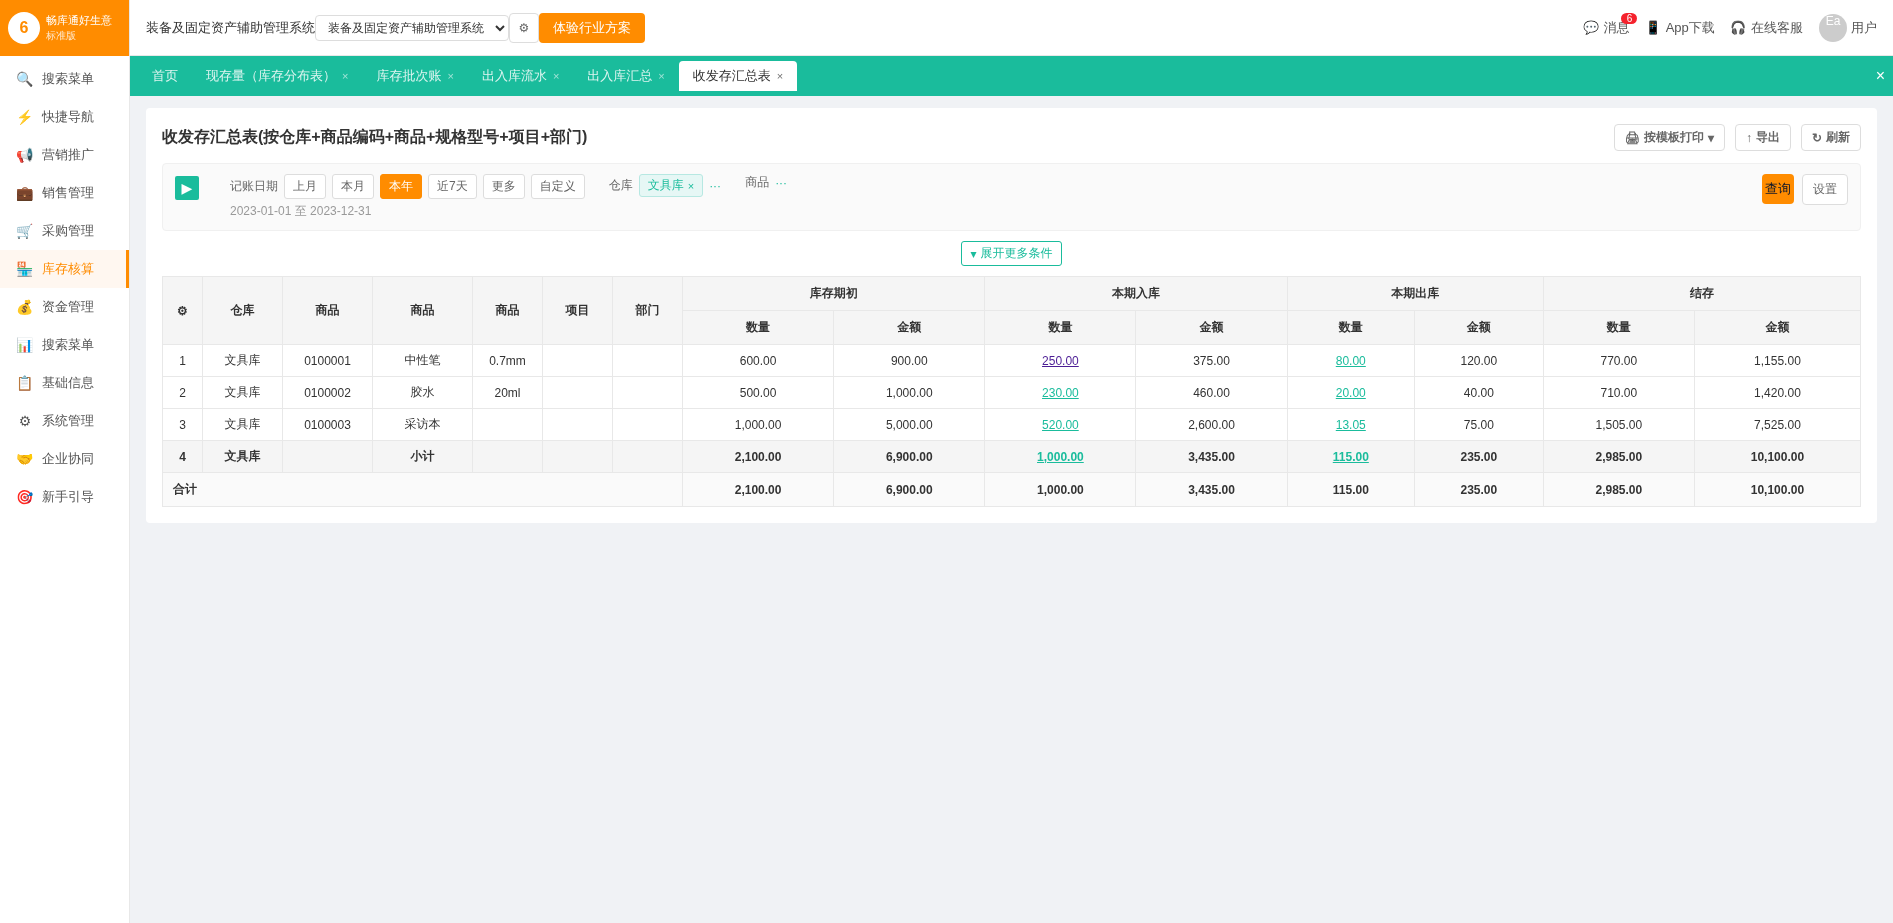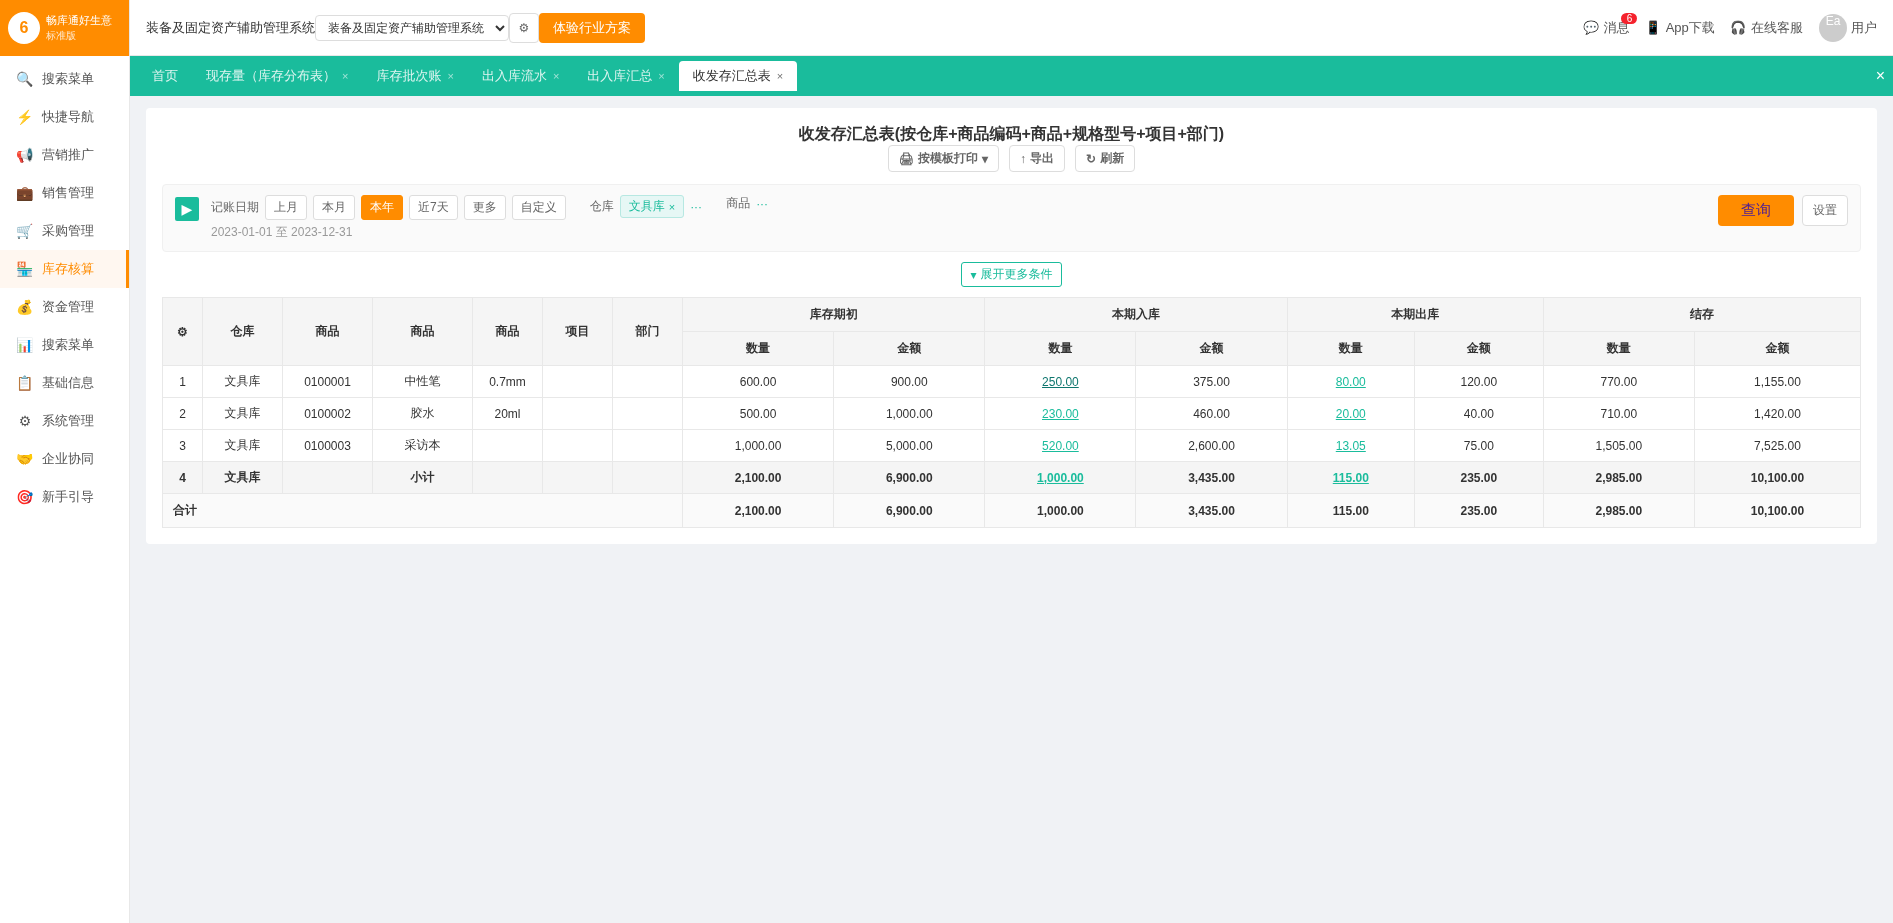--- a/index.html
+++ b/index.html
@@ -35,41 +35,41 @@
     .tabs-bar { background: #1abc9c; display: flex; align-items: center; padding: 0 8px; height: 40px; overflow: hidden; }
     .tab-item { display: flex; align-items: center; gap: 6px; padding: 0 14px; height: 30px; border-radius: 4px 4px 0 0; cursor: pointer; font-size: 13px; color: rgba(255,255,255,0.85); white-space: nowrap; }
     .tab-item.active { background: #fff; color: #333; }
     .tab-close { font-size: 11px; color: inherit; opacity: 0.7; cursor: pointer; }
 
     
     .page-content { background: #f0f2f5; padding: 12px 16px; }
     .page-card { background: #fff; border-radius: 4px; padding: 16px; }
 
     
-    .page-title { font-size: 16px; font-weight: bold; color: #333; margin-bottom: 12px; display: flex; align-items: center; justify-content: space-between; flex-direction: column; }
+    .page-title { font-size: 16px; font-weight: bold; color: #333; margin-bottom: 12px; display: flex; align-items: center; justify-content: space-between; }
     .page-title-actions { display: flex; gap: 10px; align-items: center; font-size: 12px; }
     .page-title-action-btn { display: flex; align-items: center; gap: 4px; color: #666; cursor: pointer; border: 1px solid #ddd; padding: 4px 10px; border-radius: 4px; }
 
     
     .filter-area { display: flex; align-items: flex-start; gap: 12px; margin-bottom: 10px; padding: 10px 12px; background: #fafafa; border: 1px solid #f0f0f0; border-radius: 4px; }
     .filter-toggle { width: 24px; height: 24px; background: #1abc9c; border-radius: 2px; display: flex; align-items: center; justify-content: center; cursor: pointer; color: #fff; font-size: 14px; flex-shrink: 0; margin-top: 2px; }
-    .filter-body { flex: 1; display: flex; align-items: flex-start; gap: 24px; flex-wrap: wrap; }
+    .filter-body { flex: 1; display: flex; align-items: flex-start; gap: 24px; flex-wrap: wrap; margin-left: 19px; }
     .filter-group { display: flex; flex-direction: column; gap: 4px; }
     .filter-label { font-size: 12px; color: #666; }
     .filter-row { display: flex; align-items: center; gap: 6px; flex-wrap: wrap; }
     .date-btn { padding: 3px 8px; border-radius: 3px; border: 1px solid #ddd; cursor: pointer; font-size: 12px; background: #fff; color: #666; }
     .date-btn.active { background: #ff8c00; color: #fff; border-color: #ff8c00; }
     .date-range { font-size: 12px; color: #999; }
     .filter-tag-group { display: flex; align-items: center; gap: 6px; }
     .filter-tag { display: flex; align-items: center; gap: 4px; background: #e6f7f5; color: #1abc9c; border: 1px solid #b7e8e2; border-radius: 3px; padding: 2px 8px; font-size: 12px; }
     .filter-tag-close { cursor: pointer; font-size: 11px; }
     .filter-tag-more { color: #1abc9c; cursor: pointer; font-size: 12px; }
     .filter-expand-btn { display: flex; align-items: center; gap: 4px; color: #1abc9c; cursor: pointer; font-size: 12px; padding: 3px 8px; border: 1px solid #1abc9c; border-radius: 3px; }
     .filter-right { display: flex; align-items: flex-start; gap: 8px; flex-shrink: 0; }
-    .query-btn { background: #ff8c00; color: #4c1d95; border: none; border-radius: 4px; padding: 6px 23px; font-size: 15px; cursor: pointer; }
+    .query-btn { background: #ff8c00; color: #0f172a; border: none; border-radius: 4px; padding: 6px 3px; font-size: 13px; cursor: pointer; }
     .settings-btn-small { color: #666; background: #fff; border: 1px solid #ddd; border-radius: 4px; padding: 6px 10px; font-size: 12px; cursor: pointer; }
 
     
     .table-wrapper { overflow-x: auto; }
     table { width: 100%; border-collapse: collapse; font-size: 12px; }
     thead tr th { background: #f5f5f5; padding: 8px 10px; text-align: center; border: 1px solid #e8e8e8; color: #333; font-weight: bold; white-space: nowrap; }
     tbody tr td { padding: 7px 10px; text-align: center; border: 1px solid #e8e8e8; color: #333; }
     tbody tr.subtotal-row td { background: #f5f5f5; font-weight: bold; }
     tfoot tr td { background: #fafafa; padding: 8px 10px; text-align: center; border: 1px solid #e8e8e8; font-weight: bold; color: #333; }
     .col-num { width: 40px; }
@@ -311,21 +311,21 @@
           <tr>
     <td>1</td>
     <td style="">文具库</td>
     <td>0100001</td>
     <td style="">中性笔</td>
     <td>0.7mm</td>
     <td></td>
     <td></td>
     <td style="">600.00</td>
     <td style="">900.00</td>
-    <td style="color:#0f766e; text-decoration:underline; cursor:pointer; ">250.00</td>
+    <td style="color:#4c1d95; text-decoration:underline; cursor:pointer; ">250.00</td>
     <td style="">375.00</td>
     <td style="color:#1abc9c; text-decoration:underline; cursor:pointer; ">80.00</td>
     <td style="">120.00</td>
     <td style="">770.00</td>
     <td style="">1,155.00</td>
   </tr>
               <tr>
     <td>2</td>
     <td style="">文具库</td>
     <td>0100002</td>

